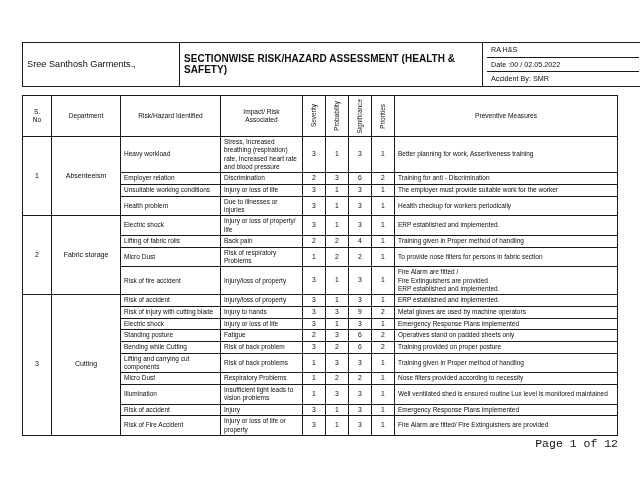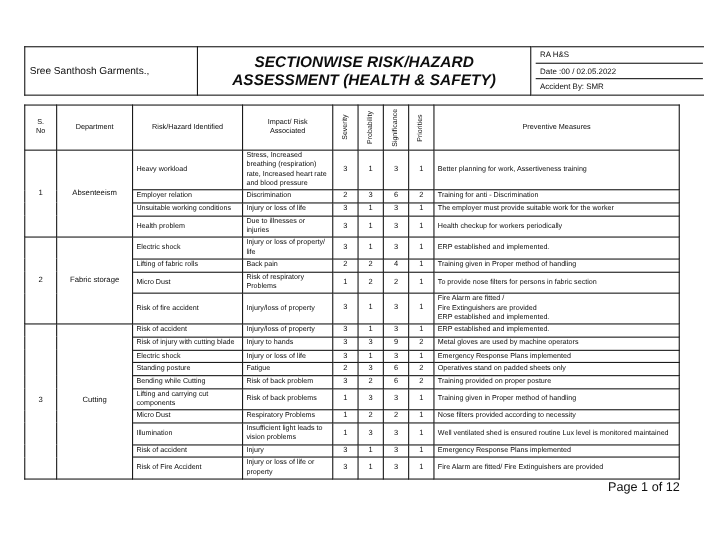--- a/index.html
+++ b/index.html
@@ -39,25 +39,24 @@
     padding: 0 4px;
     vertical-align: middle;
   }
   .tb-company {
     width: 148px;
     font-size: 9.2px;
     height: 42px;
   }
   .tb-main {
     width: 294px;
-    text-align: center;
+    text-align: left;
     font-weight: bold;
-    font-size: 14px;
+    font-size: 10px;
     letter-spacing: 0.05px;
-    font-style: italic;
   }
   .tb-meta {
     width: 152px;
     padding: 0;
   }
   .tb-meta-row {
     height: 13.6px;
     line-height: 13.6px;
     border-bottom: 1px solid #1a1a1a;
     padding: 0 4px;
@@ -116,21 +115,21 @@
     text-align: center;
     font-size: 7px;
   }
   .ra-table tbody td.c-num { font-size: 6.8px; }
 
   
   .footer {
     position: absolute;
     right: 22px;
     top: 437px;
-    font-family: Liberation Sans, sans-serif;
+    font-family: Liberation Mono, monospace;
     font-size: 11.5px;
     color: #111;
   }
 </style>
 </head>
 <body>
 
 <div class="page">
 
   <table class="title-block">

